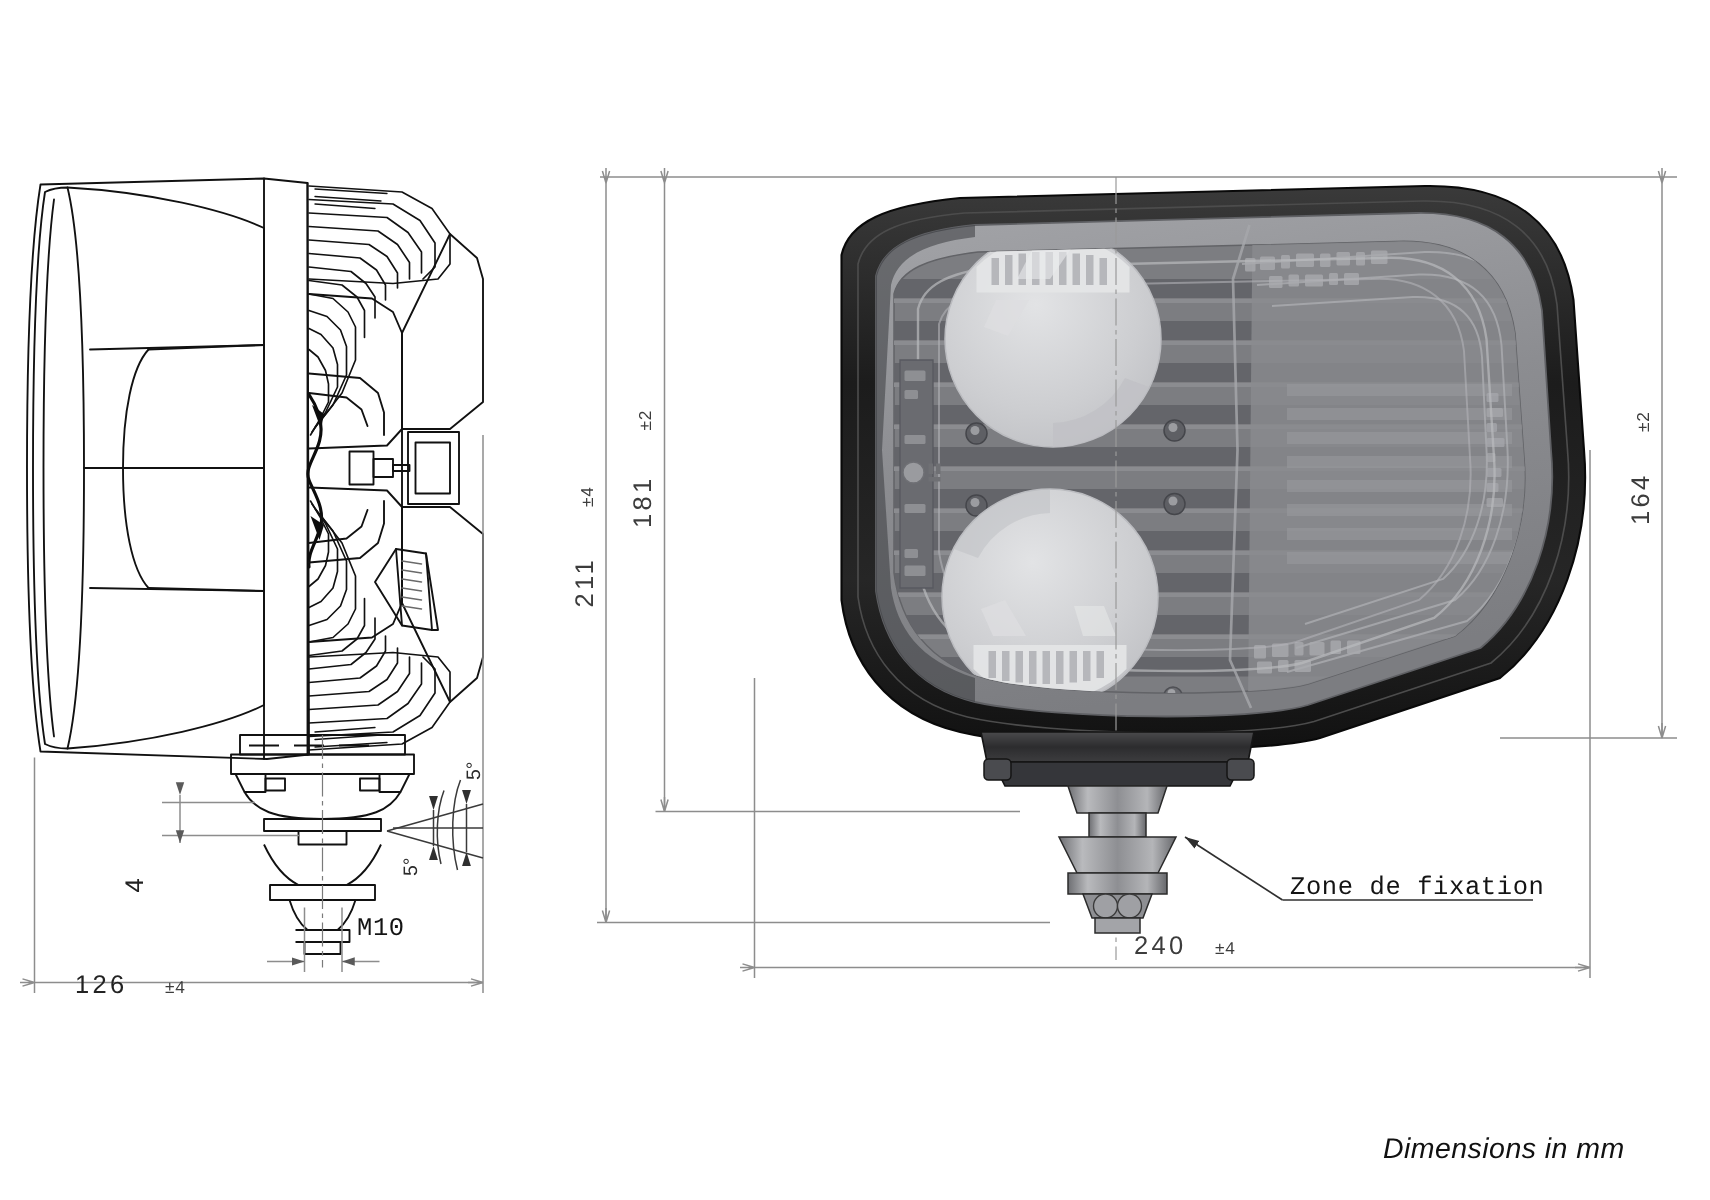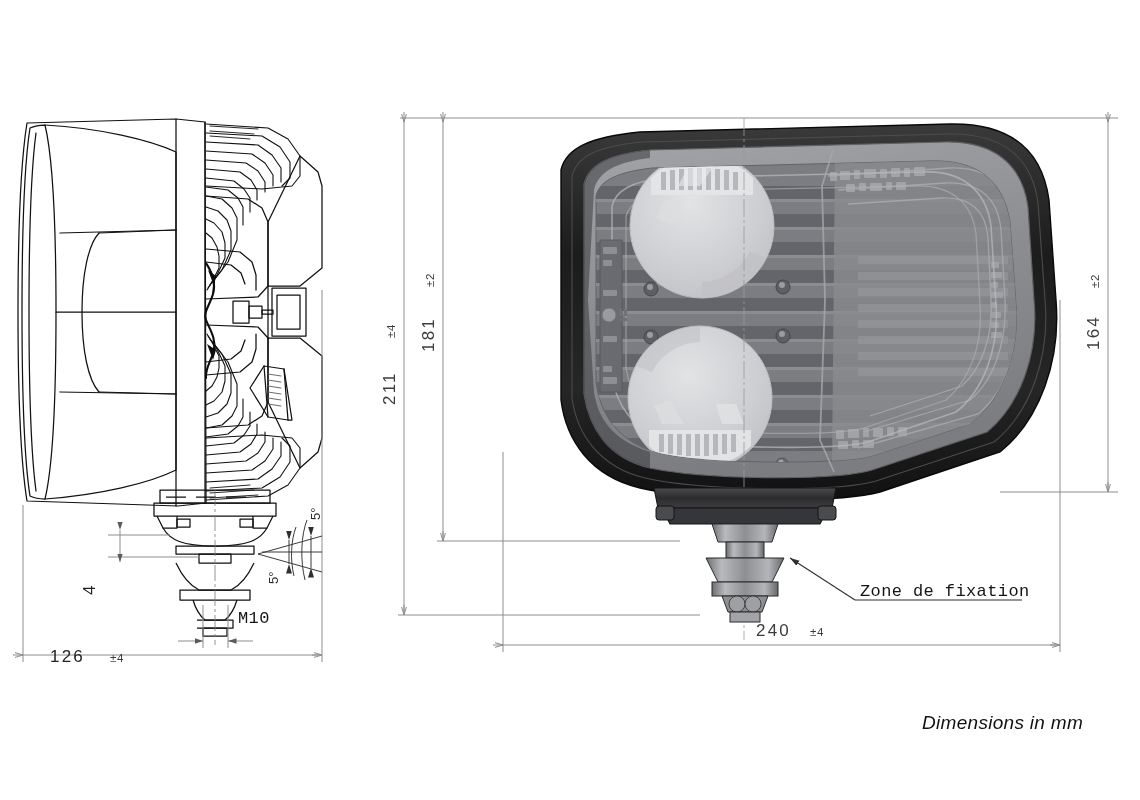--- a/index.html
+++ b/index.html
@@ -481,15 +481,15 @@
   <text class="dimtol" x="810" y="636">±4</text>
 
   <g stroke="#2f2f2f" stroke-width="1.1" fill="none">
     <path d="M855,600 L1022,600"></path>
     <path d="M855,600 L790,558" marker-end="url(#arrSolidDk)"></path>
   </g>
   <text class="monolbl" x="860" y="596">Zone de fixation</text>
 
 </svg>
 
-<div class="caption" style="left:922px;top:712px;">Dimensions in mm</div>
+<div class="caption" style="left:922px;top:756px;">Dimensions in mm</div>
 
 </div>
 
 </body></html>

